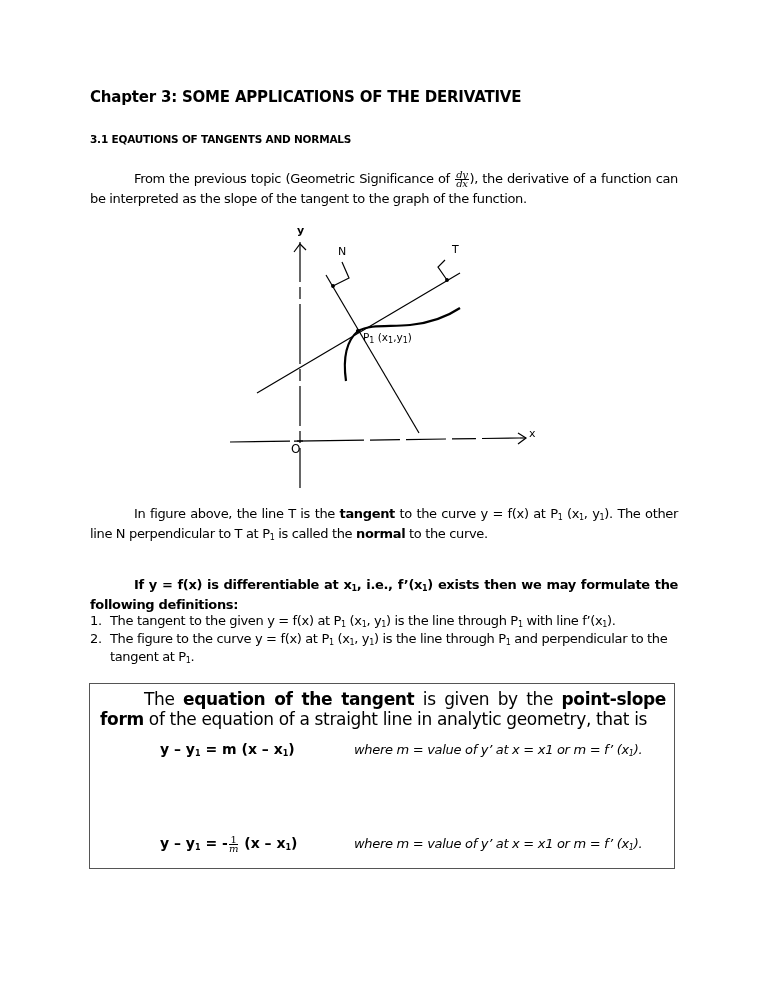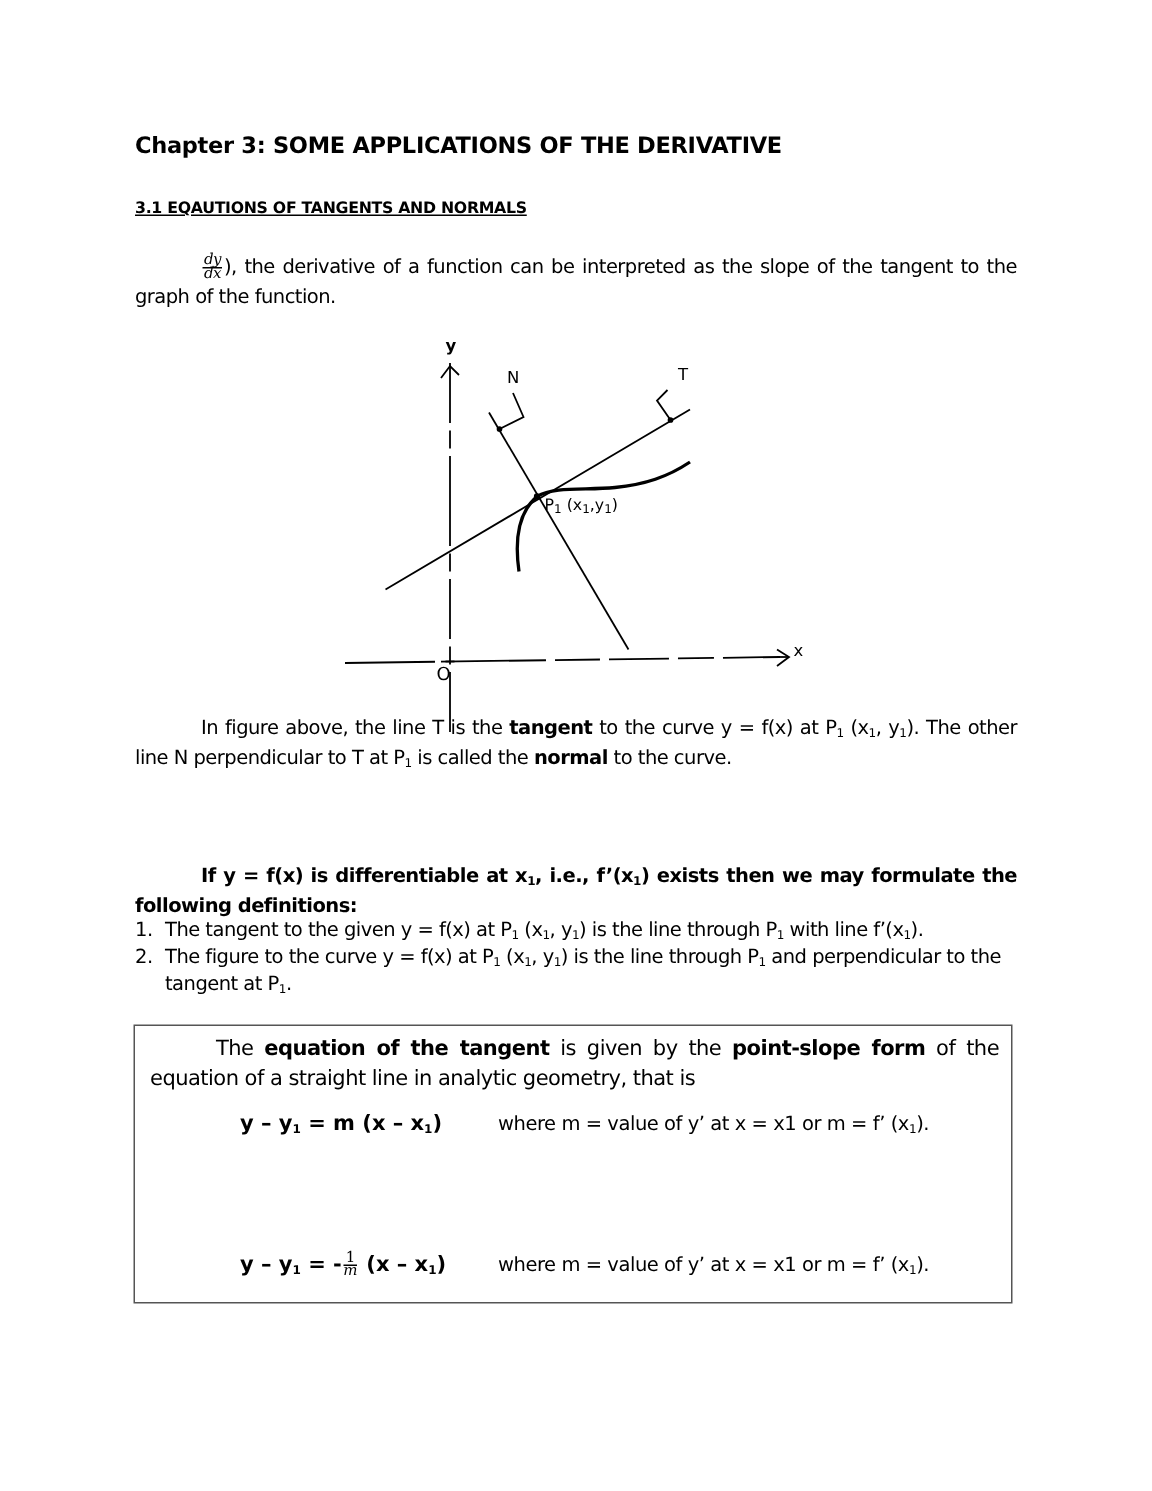--- a/index.html
+++ b/index.html
@@ -1,42 +1,42 @@
 <!DOCTYPE html>
 <html><head>
 <meta charset="utf-8">
 <style>
   html, body { margin:0; padding:0; background:#ffffff; }
   body { width:768px; height:994px; position:relative; overflow:hidden; color:#000; font-family:"DejaVu Sans", sans-serif; }
   .page-title { position:absolute; left:90px; top:88px; font-family:"DejaVu Sans", sans-serif; font-weight:bold; font-size:15px; letter-spacing:-0.2px; white-space:nowrap; }
-  .section-title { position:absolute; left:90px; top:133px; font-weight:bold; font-size:10.5px; letter-spacing:-0.2px; white-space:nowrap;text-decoration:underline; }
+  .section-title { position:absolute; left:90px; top:133px; font-weight:bold; font-size:10.5px; letter-spacing:-0.2px; white-space:nowrap; }
   .para { position:absolute; left:90px; width:588px; font-size:13px; line-height:20px; text-align:justify; letter-spacing:-0.35px; }
   .indent { display:inline-block; width:44px; }
   .frac { display:inline-block; vertical-align:middle; text-align:center; font-family:"DejaVu Serif", serif; font-style:italic; font-size:10px; line-height:8px; margin:0 1px; }
   .frac span { display:block; }
   .frac .num { border-bottom:0.8px solid #000; padding:0 1px; }
   sub { font-size:8px; vertical-align:-2px; line-height:0; }
   b { font-weight:bold; }
   .list { position:absolute; left:90px; top:612px; width:590px; font-size:13px; line-height:18px; letter-spacing:-0.35px; }
   .list-item { position:relative; padding-left:20px; }
   .list-num { position:absolute; left:0; top:0; }
   .box { position:absolute; left:89px; top:683px; width:586px; height:186px; border:1px solid #555; box-sizing:border-box; }
-  .box .bpara { position:absolute; left:10px; width:566px; font-size:14px; line-height:20px; text-align:justify; letter-spacing:-0.35px; }
+  .box .bpara { position:absolute; left:10px; width:566px; font-size:17px; line-height:20px; text-align:justify; letter-spacing:-0.35px; }
   .eq { position:absolute; left:70px; font-size:14px; font-weight:bold; white-space:nowrap; }
-  .eq-note { position:absolute; left:242px; font-size:13px; white-space:nowrap; letter-spacing:-0.3px; }
+  .eq-note { position:absolute; left:264px; font-size:13px; font-style:italic; white-space:nowrap; letter-spacing:-0.3px; }
   .figure { position:absolute; left:220px; top:220px; width:330px; height:280px; }
   .fig-label { position:absolute; font-size:11px; font-family:"DejaVu Sans", sans-serif; }
 </style>
 </head>
 <body>
 
 <div class="page-title">Chapter 3: SOME APPLICATIONS OF THE DERIVATIVE</div>
 <div class="section-title">3.1 EQAUTIONS OF TANGENTS AND NORMALS</div>
 
-<div class="para" style="top:169px;"><span class="indent"></span><span class="frac"><span class="num">dy</span><span>dx</span></span><span>), the derivative of a function can be interpreted as the slope of the tangent to the graph of the function.</span></div>
+<div class="para" style="top:169px;"><span class="indent"></span><span>From the previous topic (Geometric Significance of </span><span class="frac"><span class="num">dy</span><span>dx</span></span><span>), the derivative of a function can be interpreted as the slope of the tangent to the graph of the function.</span></div>
 
 <div class="figure">
   <svg width="330" height="280" viewBox="0 0 330 280">
     <g stroke="#000" fill="none" stroke-width="1.2">
 
       <line x1="80" y1="22" x2="80" y2="268" stroke-dasharray="40,5,12,5,60,5,12,5"></line>
       <polyline points="74,32 80,24 86,30"></polyline>
 
       <line x1="10" y1="222" x2="300" y2="218" stroke-dasharray="60,4,70,6,30,6,40,6,24,6"></line>
       <polyline points="298,213 306,218 298,224"></polyline>
@@ -59,21 +59,21 @@
     </g>
   </svg>
   <span class="fig-label" style="left:77px; top:4px; font-weight:bold;">y</span>
   <span class="fig-label" style="left:309px; top:207px;">x</span>
   <span class="fig-label" style="left:71px; top:222px; font-size:12px;">O</span>
   <span class="fig-label" style="left:118px; top:25px;">N</span>
   <span class="fig-label" style="left:232px; top:23px;">T</span>
   <span class="fig-label" style="left:143px; top:111px; font-size:10.5px;"><span>P</span><sub>1</sub><span> (x</span><sub>1</sub><span>,y</span><sub>1</sub><span>)</span></span>
 </div>
 
-<div class="para" style="top:476px;"><span class="indent"></span><span>In figure above, the line T is the </span><b>tangent</b><span> to the curve y = f(x) at P</span><sub>1</sub><span> (x</span><sub>1</sub><span>, y</span><sub>1</sub><span>). The other line N perpendicular to T at P</span><sub>1</sub><span> is called the </span><b>normal</b><span> to the curve.</span></div>
+<div class="para" style="top:504px;"><span class="indent"></span><span>In figure above, the line T is the </span><b>tangent</b><span> to the curve y = f(x) at P</span><sub>1</sub><span> (x</span><sub>1</sub><span>, y</span><sub>1</sub><span>). The other line N perpendicular to T at P</span><sub>1</sub><span> is called the </span><b>normal</b><span> to the curve.</span></div>
 
 <div class="para" style="top:575px;font-weight:bold;"><span class="indent"></span><span>If y = f(x) is differentiable at x</span><sub>1</sub><span>, i.e., f’(x</span><sub>1</sub><span>) exists then we may formulate the following definitions:</span></div>
 
 <div class="list">
   <div class="list-item"><span class="list-num">1.</span><span>The tangent to the given y = f(x) at P</span><sub>1</sub><span> (x</span><sub>1</sub><span>, y</span><sub>1</sub><span>) is the line through P</span><sub>1</sub><span> with line f’(x</span><sub>1</sub><span>).</span></div>
   <div class="list-item"><span class="list-num">2.</span><span>The figure to the curve y = f(x) at P</span><sub>1</sub><span> (x</span><sub>1</sub><span>, y</span><sub>1</sub><span>) is the line through P</span><sub>1</sub><span> and perpendicular to the tangent at P</span><sub>1</sub><span>.</span></div>
 </div>
 
 <div class="box">
   <div class="bpara" style="top:5px;"><span class="indent" style="width:44px;"></span><span>The </span><b>equation of the tangent</b><span> is given by the </span><b>point-slope form</b><span> of the equation of a straight line in analytic geometry, that is</span></div>

